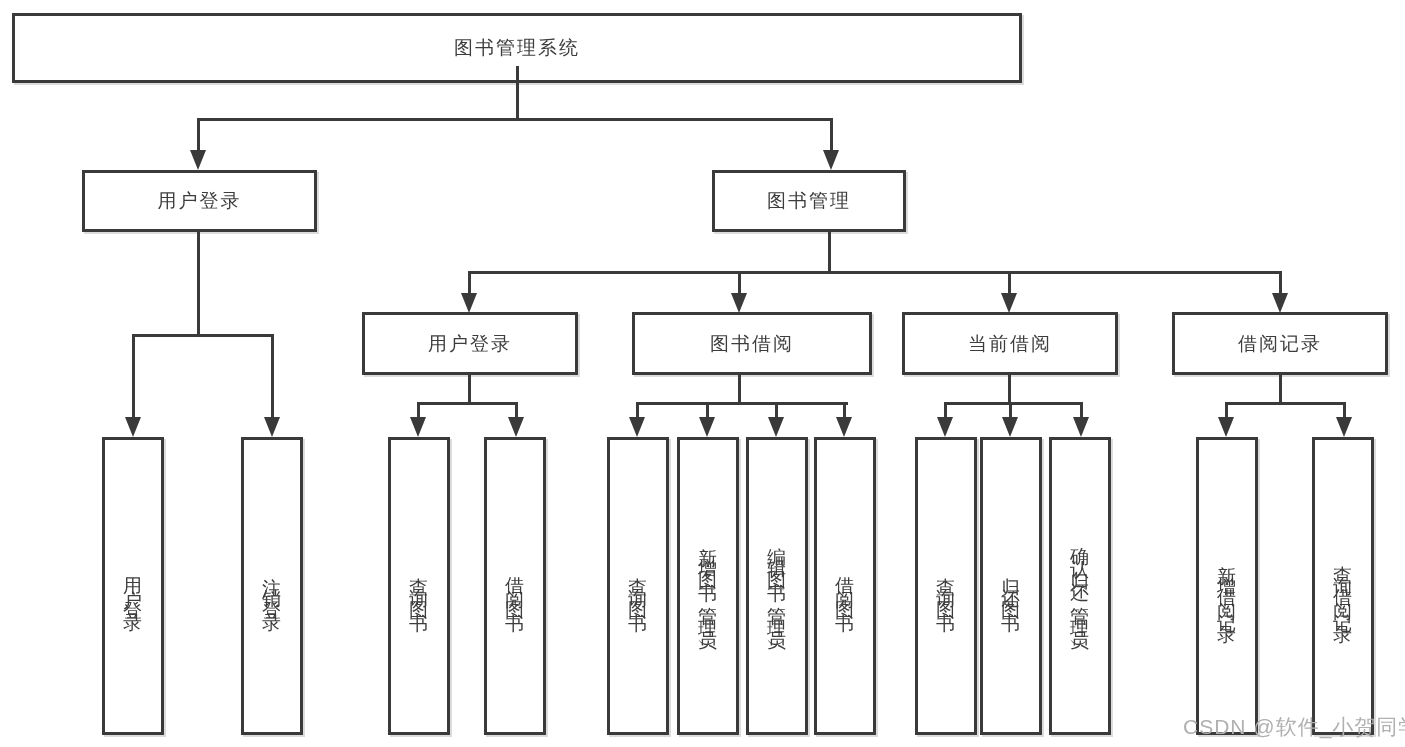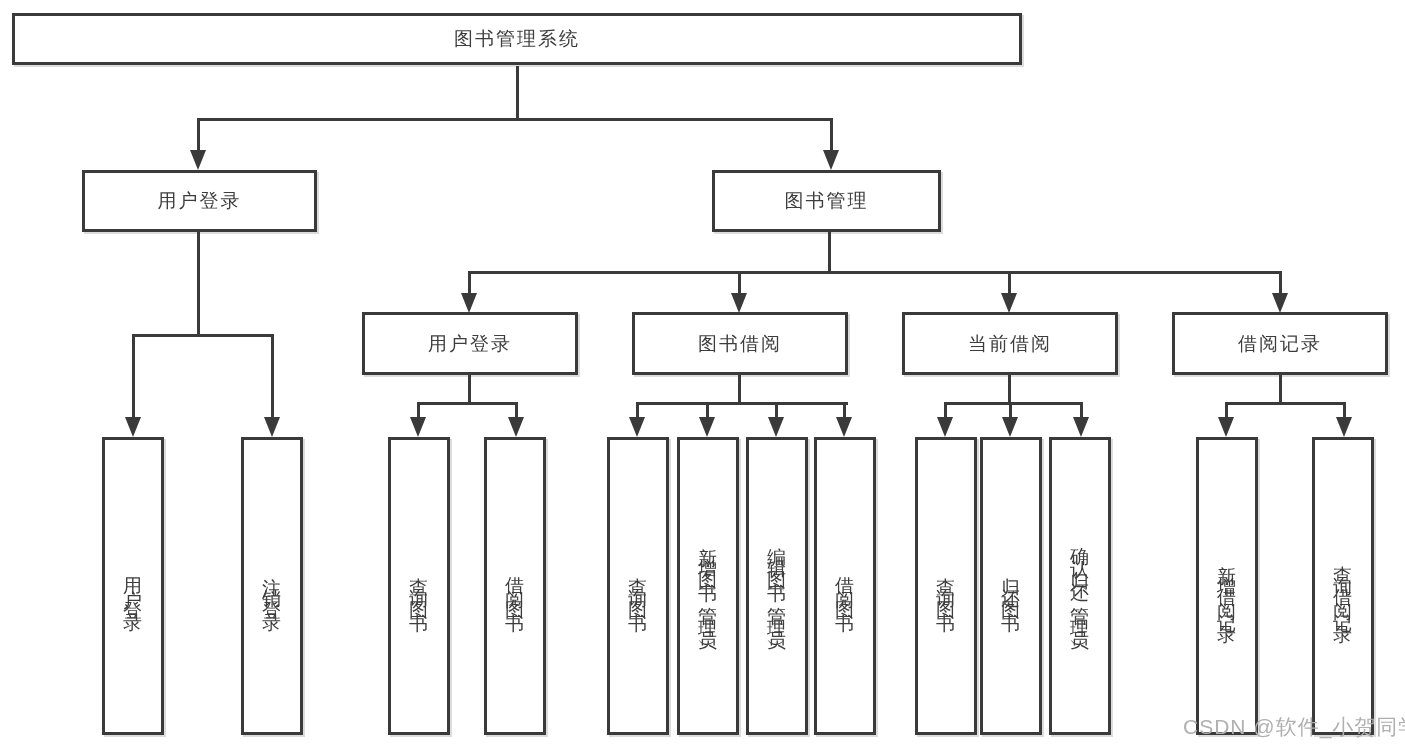--- a/index.html
+++ b/index.html
@@ -48,35 +48,35 @@
     color:#b0b0b0;
     white-space:nowrap;
     z-index:5;
   }
 </style>
 </head>
 <body>
 
 <div class="stage">
 
-  <div class="box hlabel" style="left:12px;top:13px;width:1010px;height:52px;">
+  <div class="box hlabel" style="left:12px;top:13px;width:1010px;height:70px;">
     <span>图书管理系统</span>
   </div>
 
   <div class="ln" style="left:516px;top:66px;width:3px;height:54px;"></div>
   <div class="ln" style="left:197px;top:118px;width:636px;height:3px;"></div>
   <div class="ln" style="left:197px;top:118px;width:3px;height:34px;"></div>
   <div class="ln" style="left:830px;top:118px;width:3px;height:34px;"></div>
   <div class="ah" style="left:190px;top:150px;"></div>
   <div class="ah" style="left:823px;top:150px;"></div>
 
   <div class="box hlabel" style="left:82px;top:170px;width:235px;height:62px;">
     <span>用户登录</span>
   </div>
-  <div class="box hlabel" style="left:712px;top:170px;width:229px;height:62px;">
+  <div class="box hlabel" style="left:712px;top:170px;width:194px;height:62px;">
     <span>图书管理</span>
   </div>
 
   <div class="ln" style="left:197px;top:232px;width:3px;height:104px;"></div>
   <div class="ln" style="left:132px;top:334px;width:142px;height:3px;"></div>
   <div class="ln" style="left:132px;top:334px;width:3px;height:85px;"></div>
   <div class="ln" style="left:271px;top:334px;width:3px;height:85px;"></div>
   <div class="ah" style="left:125px;top:417px;"></div>
   <div class="ah" style="left:264px;top:417px;"></div>
 
@@ -87,21 +87,21 @@
   <div class="ln" style="left:1008px;top:271px;width:3px;height:24px;"></div>
   <div class="ln" style="left:1279px;top:271px;width:3px;height:24px;"></div>
   <div class="ah" style="left:461px;top:293px;"></div>
   <div class="ah" style="left:731px;top:293px;"></div>
   <div class="ah" style="left:1001px;top:293px;"></div>
   <div class="ah" style="left:1272px;top:293px;"></div>
 
   <div class="box hlabel" style="left:362px;top:312px;width:216px;height:63px;">
     <span>用户登录</span>
   </div>
-  <div class="box hlabel" style="left:632px;top:312px;width:216px;height:63px;">
+  <div class="box hlabel" style="left:632px;top:312px;width:240px;height:63px;">
     <span>图书借阅</span>
   </div>
   <div class="box hlabel" style="left:1172px;top:312px;width:216px;height:63px;">
     <span>借阅记录</span>
   </div>
   <div class="box hlabel" style="left:902px;top:312px;width:216px;height:63px;">
     <span>当前借阅</span>
   </div>
 
   <div class="ln" style="left:468px;top:375px;width:3px;height:30px;"></div>

